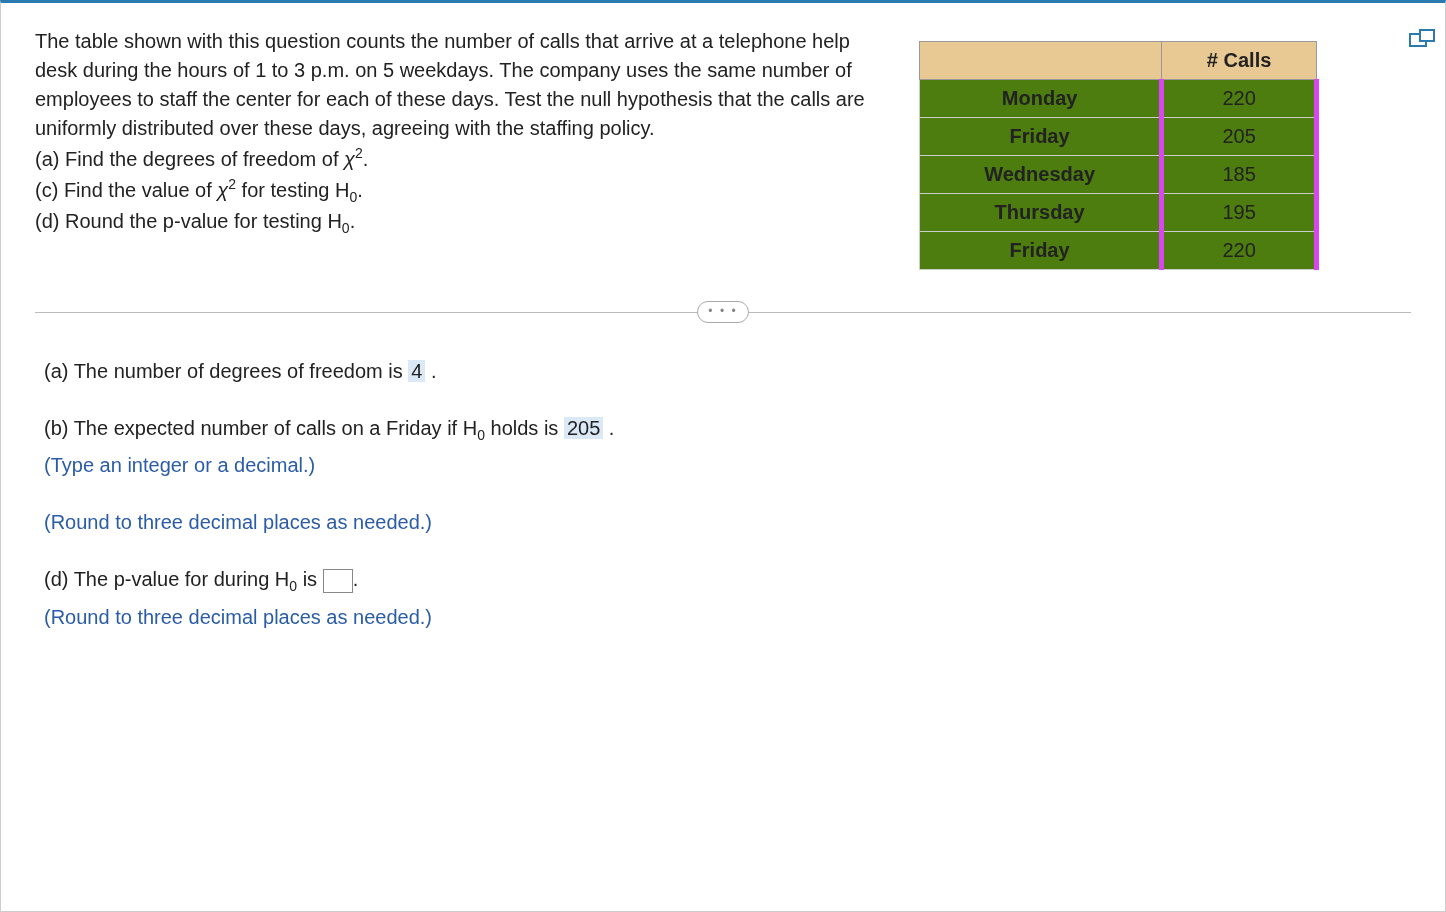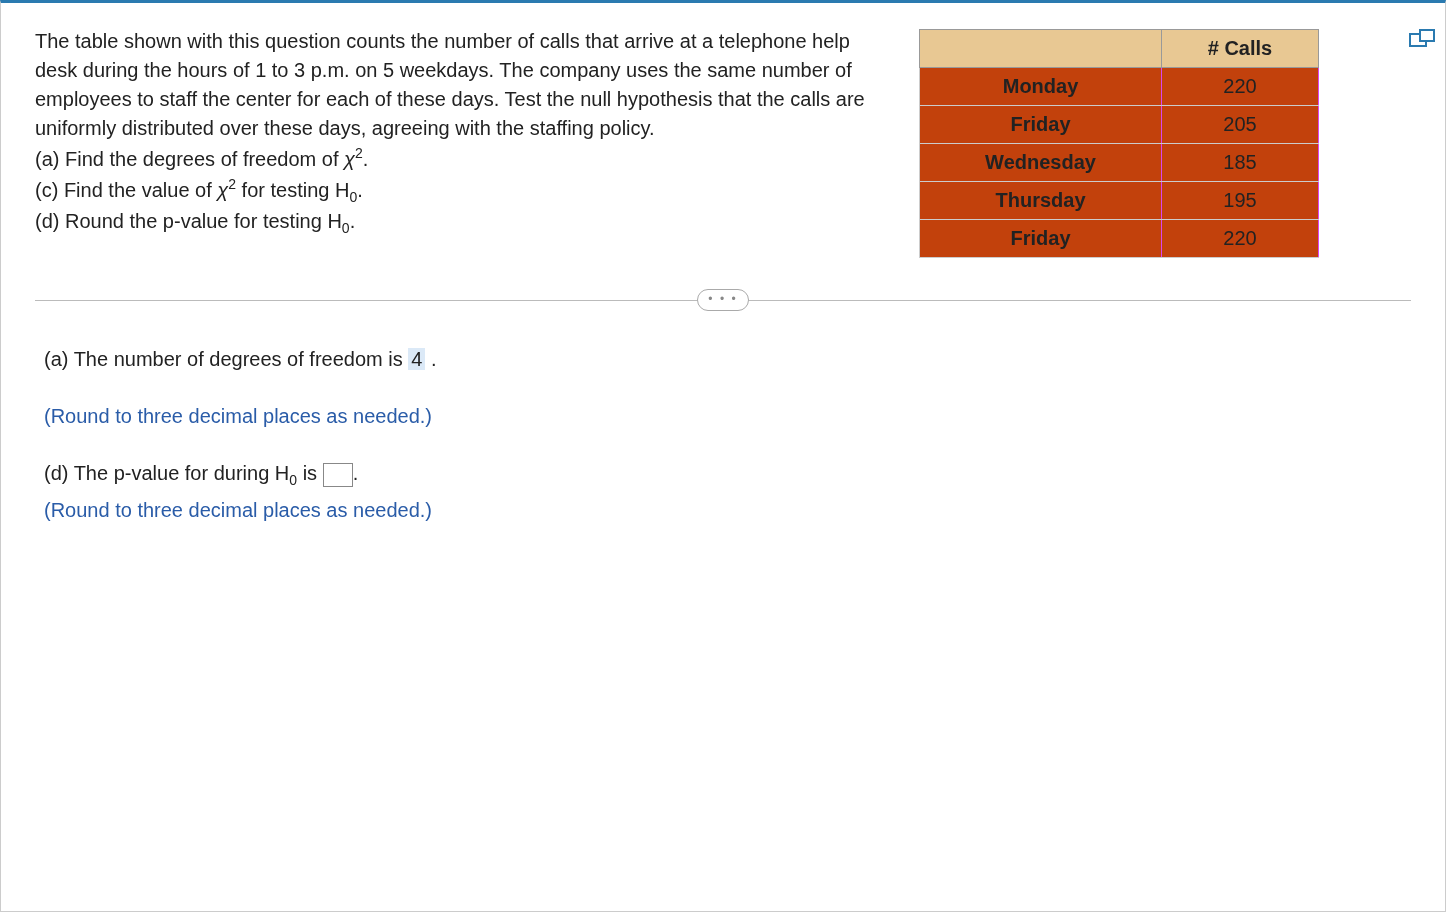--- a/index.html
+++ b/index.html
@@ -20,42 +20,42 @@
   }
   .top-row { display: flex; gap: 24px; align-items: flex-start; }
   .question-text { flex: 1; max-width: 860px; }
   .question-text p { margin-bottom: 0; }
   .sub { vertical-align: sub; font-size: 0.7em; }
   .sup { vertical-align: super; font-size: 0.7em; }
   .data-table {
     border-collapse: collapse;
     font-size: 20px;
     width: 400px;
-    margin-top: 2px;
+    margin-top: 14px;
   }
   .data-table th, .data-table td {
     padding: 4px 10px;
     text-align: center;
     border: none;
   }
   .data-table thead th {
     background: #e8c893;
     font-weight: bold;
     border-top: 1px solid #999;
     border-bottom: 1px solid #999;
     border-right: 1px solid #999;
   }
   .data-table thead th:first-child {
     background: #e8c893;
     border-left: 1px solid #999;
   }
   .data-table tbody td {
-    background: #c2410c;
+    background: #4d7c0f;
     border-bottom: 1px solid #ccc;
-    border-right: 1px solid #d946ef;
+    border-right: 5px solid #d946ef;
   }
   .data-table tbody td:first-child {
     font-weight: bold;
     border-left: 1px solid #ccc;
   }
   .popout-icon {
     width: 18px; height: 14px;
     border: 2px solid #2a7ab0;
     position: absolute;
     right: 18px;
@@ -171,20 +171,26 @@
   </div>
 </div>
 
 <div class="answers">
   <div class="group">
     <p>
       <span>(a) The number of degrees of freedom is </span><span class="filled">4</span><span> .</span>
     </p>
   </div>
 
+  <div class="group">
+    <p>
+      <span>(b) The expected number of calls on a Friday if H</span><span class="sub">0</span><span> holds is </span><span class="filled">205</span><span> .</span>
+    </p>
+    <p class="hint">(Type an integer or a decimal.)</p>
+  </div>
 
   <div class="group">
     <p class="hint">(Round to three decimal places as needed.)</p>
   </div>
 
   <div class="group">
     <p>
       <span>(d) The p-value for during H</span><span class="sub">0</span><span> is </span><span class="input-box"></span><span>.</span>
     </p>
     <p class="hint">(Round to three decimal places as needed.)</p>

